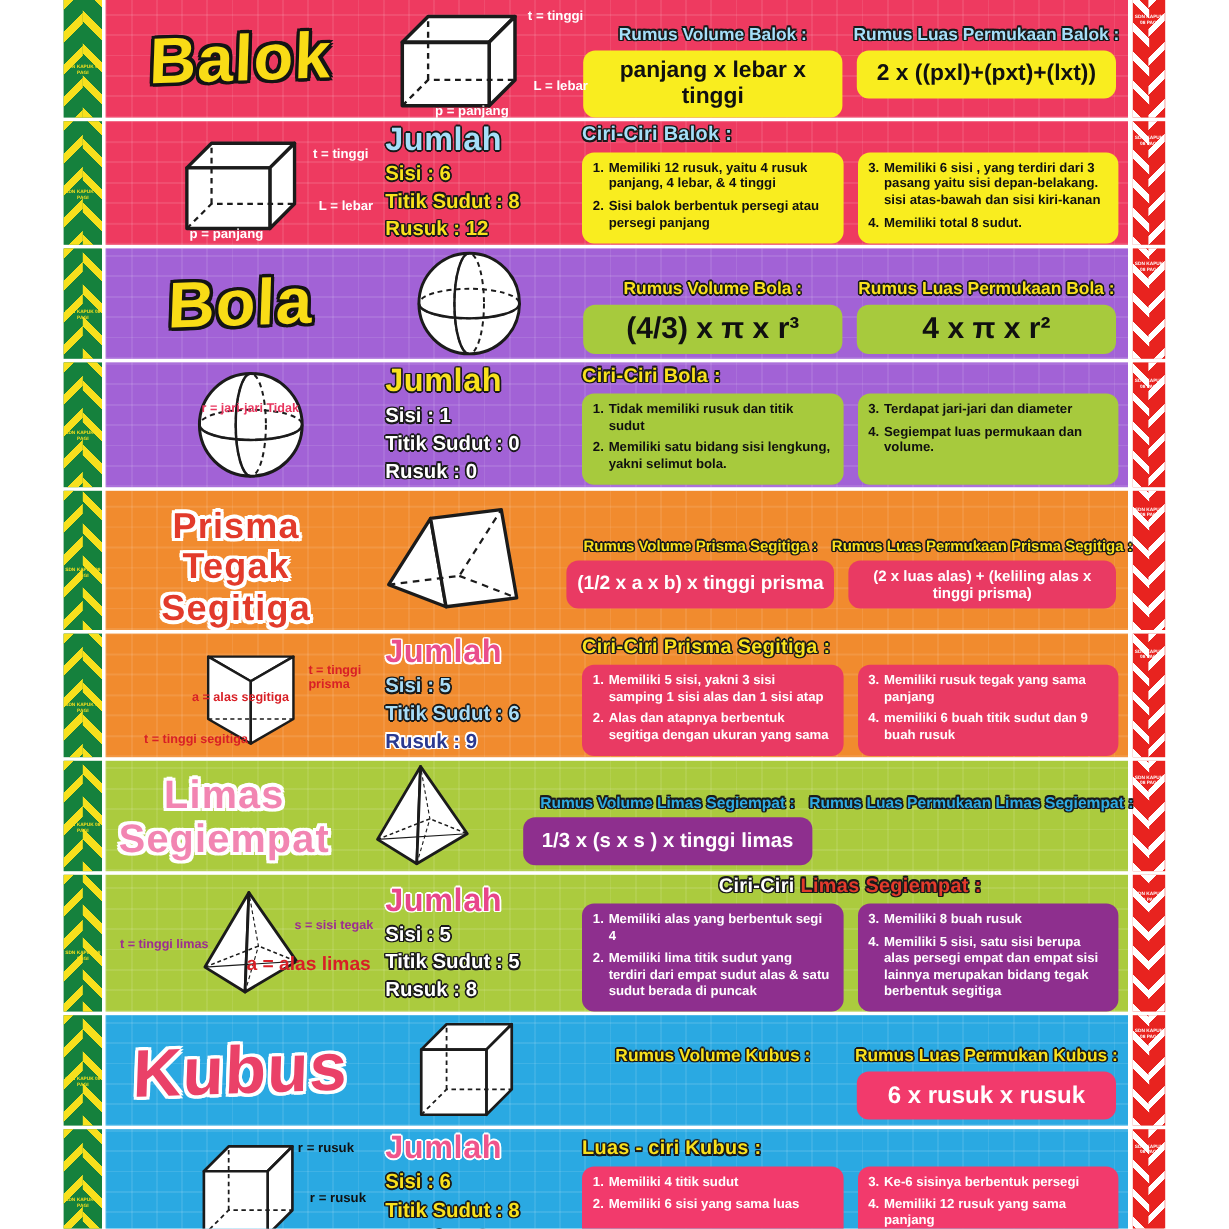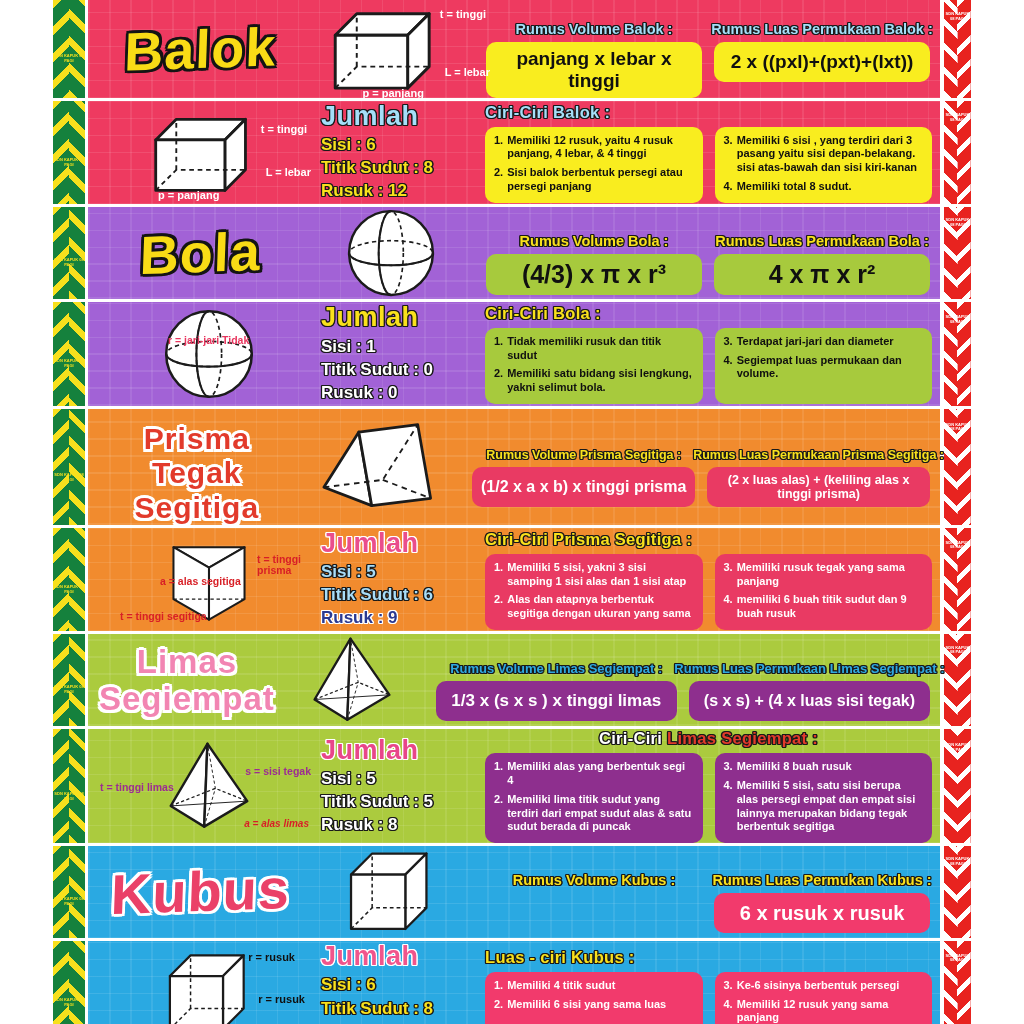--- a/index.html
+++ b/index.html
@@ -99,21 +99,21 @@
   .sec0 .shapeA .la2{bottom:-1px;left:34%;}
   .sec0 .shapeB .lb0{top:22px;right:14px;}
   .sec0 .shapeB .lb1{bottom:26px;right:10px;}
   .sec0 .shapeB .lb2{bottom:3px;left:62px;}
   .sec1 .shapeB .lb0{top:32px;left:72px;color:#E8355E;font-size:10.5px;}
   .sec2 .shapeB .lb0{top:26px;right:2px;width:62px;white-space:normal;line-height:1.05;color:#D81F26;font-size:10.5px;}
   .sec2 .shapeB .lb1{top:47px;left:64px;color:#D81F26;font-size:10.5px;}
   .sec2 .shapeB .lb2{bottom:9px;left:24px;color:#D81F26;font-size:10.5px;}
   .sec3 .shapeB .lb0{top:36px;right:10px;color:#9C2D92;font-size:10.5px;}
   .sec3 .shapeB .lb1{top:52px;left:4px;color:#9C2D92;font-size:10.5px;}
-  .sec3 .shapeB .lb2{bottom:14px;right:12px;color:#D81F26;font-size:10px;font-style:italic;}
+  .sec3 .shapeB .lb2{bottom:30px;right:12px;color:#D81F26;font-size:16px;}
   .sec4 .shapeB .lb0{top:10px;right:26px;color:#101010;}
   .sec4 .shapeB .lb1{top:52px;right:16px;color:#101010;}
   .sec4 .shapeB .lb2{bottom:1px;left:86px;color:#101010;}
 </style>
 </head>
 <body>
 
 <div class="poster">
 
   <div class="cell main sec0" style="grid-row:1">
@@ -345,21 +345,20 @@
           <polyline points="50,110 64,62 54,6" fill="none" stroke="#1b1b1b" stroke-width="1.2" stroke-dasharray="4 3"></polyline>
         </svg>
       </div>
       <div class="fwrap">
         <div class="fcol">
           <div class="fhead ssb">Rumus Volume Limas Segiempat :</div>
           <div class="fbox fb-vol">1/3 x (s x s ) x tinggi limas</div>
         </div>
         <div class="fcol">
           <div class="fhead ssb">Rumus Luas Permukaan Limas Segiempat :</div>
-          <div class="fbox fb-surf">(s x s) + (4 x luas sisi tegak)</div>
         </div>
       </div>
     </div>
   </div>
   <div class="cell main sec3" style="grid-row:8">
     <div class="rowB">
       <div class="shapeB">
         <svg class="shp" width="90" height="94" viewBox="0 0 112 118">
           <polygon points="54,6 8,84 50,110" fill="#fff" stroke="#1b1b1b" stroke-width="3" stroke-linejoin="round"></polygon>
           <polygon points="54,6 50,110 104,78" fill="#fff" stroke="#1b1b1b" stroke-width="3" stroke-linejoin="round"></polygon>

